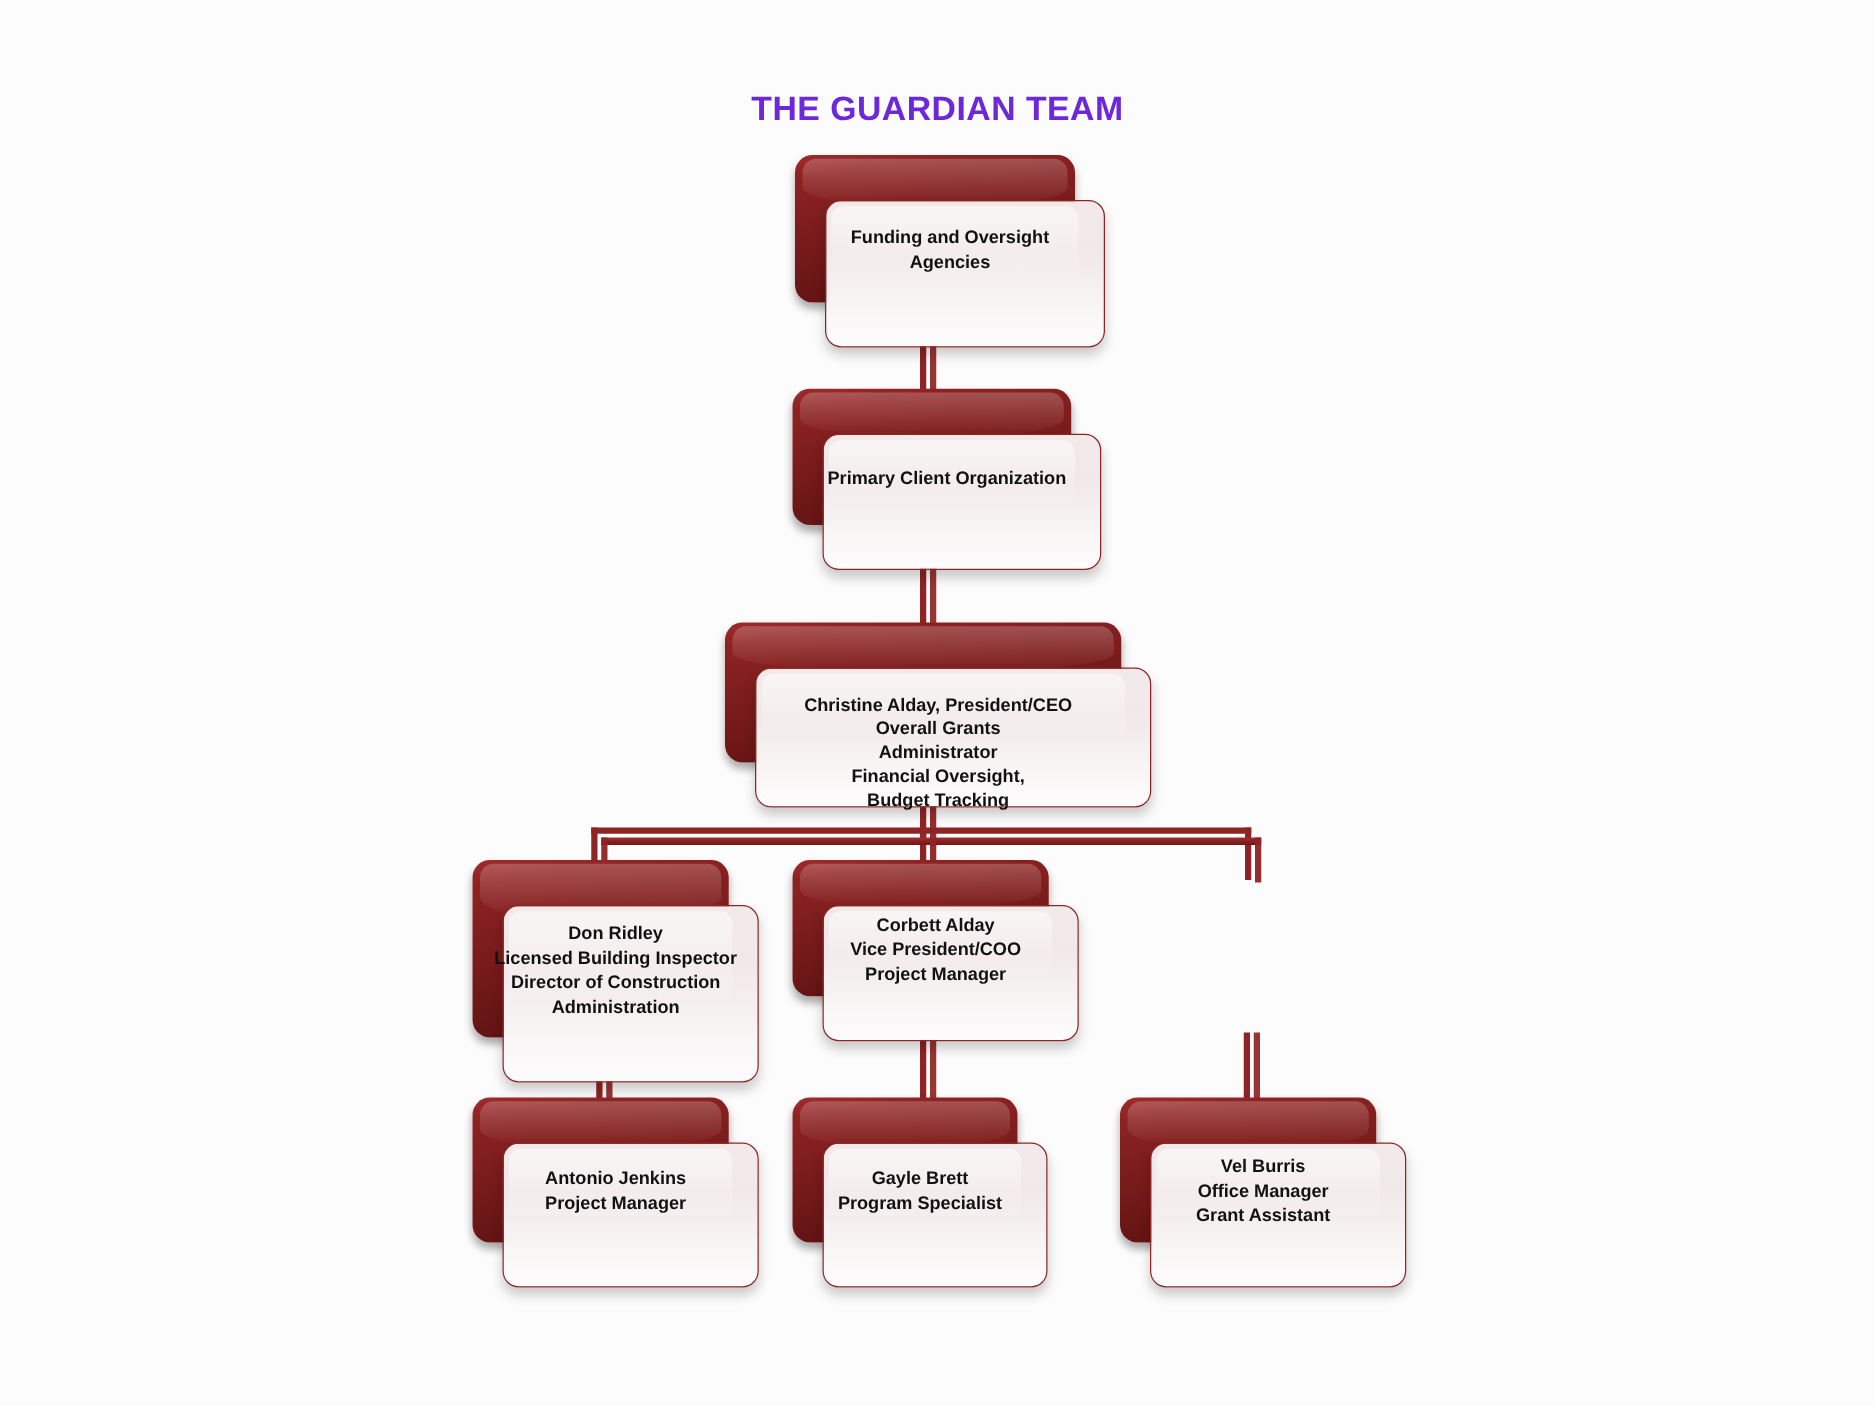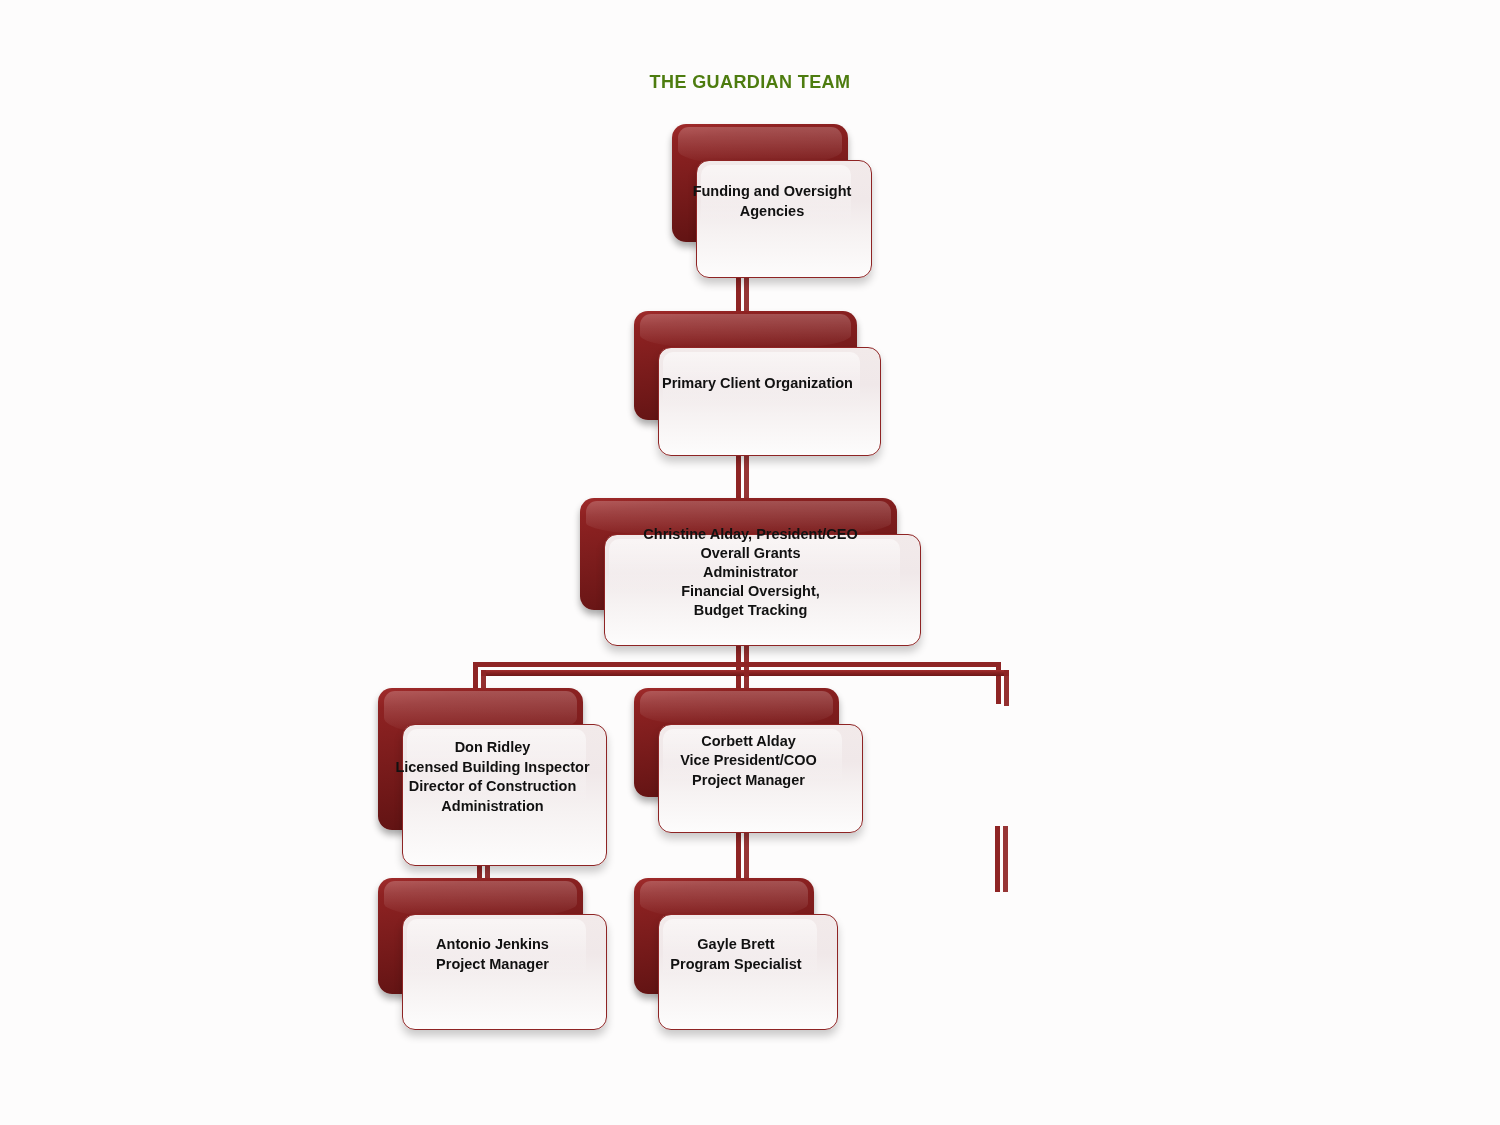--- a/index.html
+++ b/index.html
@@ -14,24 +14,24 @@
     width:1500px; height:1125px;
     background:#fdfcfc;
   }
 
   
   #chart-title{
     position:absolute;
     left:0; right:0;
     top:72px;
     text-align:center;
-    font-size:18px;
+    font-size:27px;
     font-weight:bold;
     letter-spacing:.4px;
-    color:#4d7c0f;
+    color:#6d28d9;
     font-family:"Liberation Sans", sans-serif;
   }
 
   
   #connectors{
     position:absolute; left:0; top:0;
     width:1500px; height:1125px;
     z-index:1;
     pointer-events:none;
   }
@@ -100,21 +100,21 @@
     text-align:center;
     font-size:14.5px;
     font-weight:bold;
     line-height:19.5px;
     color:#111111;
     white-space:pre-line;
     font-family:"Liberation Sans", sans-serif;
     z-index:3;
   }
   
-  .node.tall .label{ line-height:19px; }
+  .node.tall .label{ line-height:19px;margin-top:31px; }
 </style>
 </head>
 <body>
 
 <div id="stage">
 
   <div id="chart-title">THE GUARDIAN TEAM</div>
 
   <svg id="connectors" viewBox="0 0 1500 1125" width="1500" height="1125">
     <defs>
@@ -160,21 +160,21 @@
       <rect x="736" y="826" width="5" height="66" fill="#8e2424"></rect>
       <rect x="744" y="826" width="5" height="66" fill="#8e2424" opacity=".92"></rect>
     </g>
 
     <g>
       <rect x="995" y="826" width="5" height="66" fill="#8e2424"></rect>
       <rect x="1003" y="826" width="5" height="66" fill="#8e2424" opacity=".92"></rect>
     </g>
   </svg>
 
-  <div class="node" style="left:672px; top:124px; width:200px; height:154px;">
+  <div class="node" style="left:636px; top:124px; width:248px; height:154px;">
     <div class="back"></div>
     <div class="front"></div>
     <div class="label">Funding and Oversight
 Agencies</div>
   </div>
 
   <div class="node" style="left:634px; top:311px; width:247px; height:145px;">
     <div class="back"></div>
     <div class="front"></div>
     <div class="label">Primary Client Organization</div>
@@ -215,14 +215,21 @@
 Project Manager</div>
   </div>
 
   <div class="node" style="left:634px; top:878px; width:204px; height:152px;">
     <div class="back"></div>
     <div class="front"></div>
     <div class="label">Gayle Brett
 Program Specialist</div>
   </div>
 
+  <div class="node" style="left:896px; top:878px; width:229px; height:152px;">
+    <div class="back"></div>
+    <div class="front"></div>
+    <div class="label">Vel Burris
+Office Manager
+Grant Assistant</div>
+  </div>
 
 </div>
 
 </body></html>

